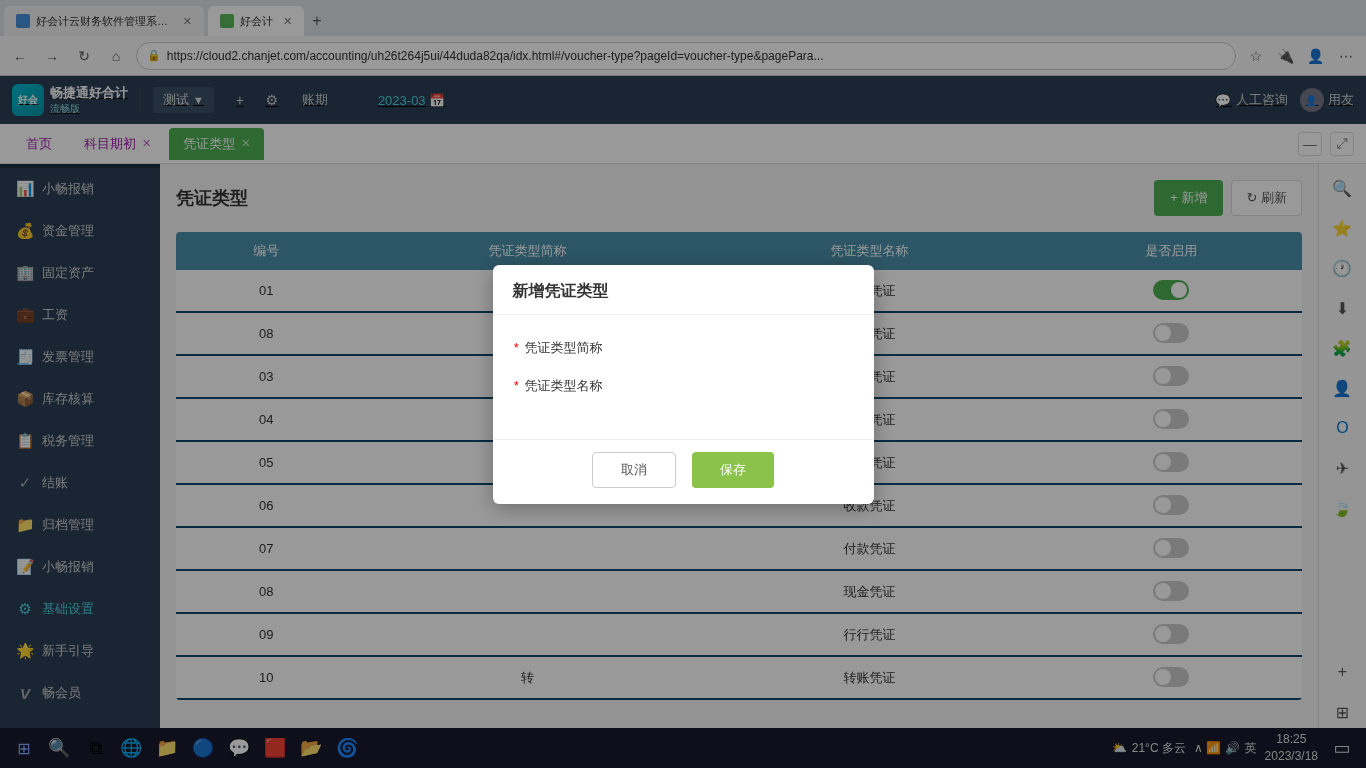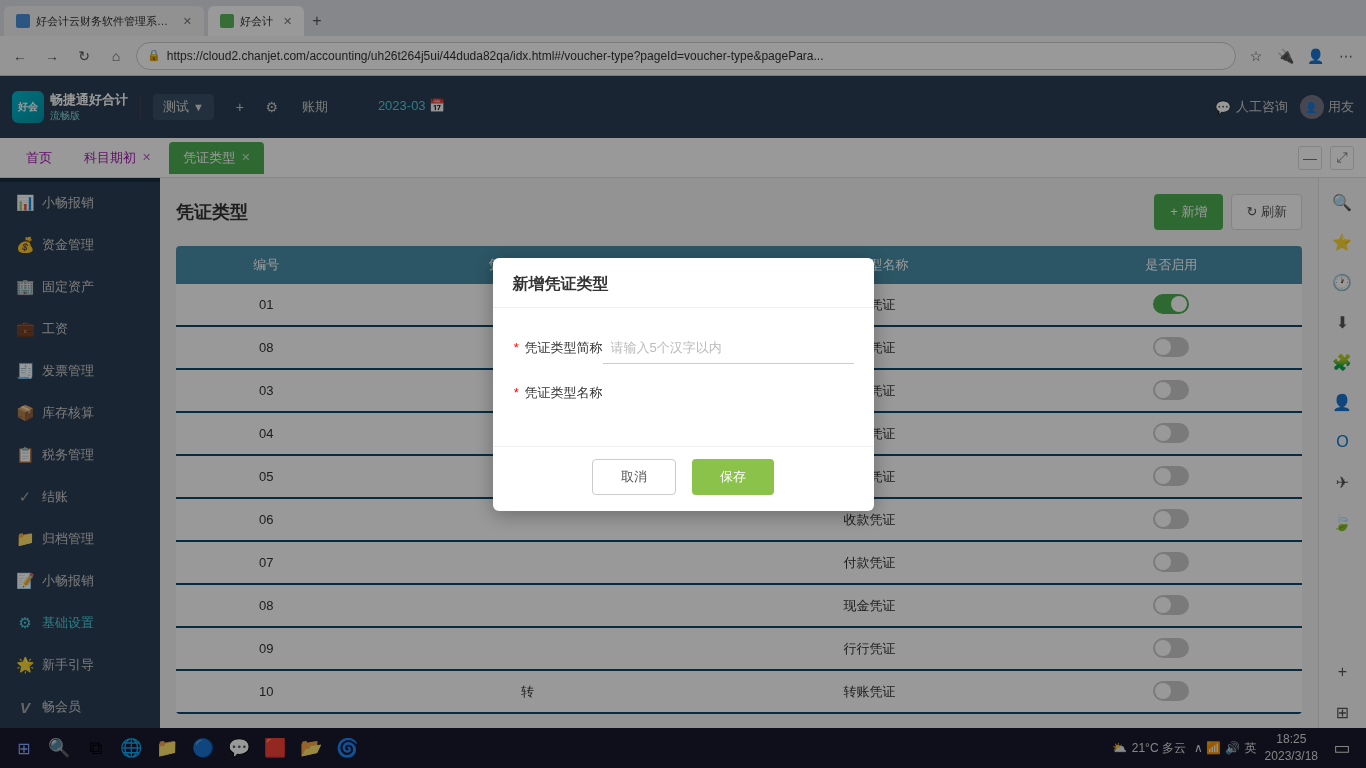--- a/index.html
+++ b/index.html
@@ -18,28 +18,28 @@
     .nav-btn { width: 24px; height: 24px; display: flex; align-items: center; justify-content: center; color: #555; font-size: 14px; cursor: pointer; border-radius: 4px; }
     .url-box { flex: 1; height: 28px; background: #fff; border: 1px solid #ccc; border-radius: 14px; display: flex; align-items: center; padding: 0 10px; font-size: 12px; color: #333; gap: 6px; }
     .url-lock { color: #888; font-size: 11px; }
     .browser-actions { display: flex; align-items: center; gap: 6px; }
     .browser-action-btn { width: 24px; height: 24px; display: flex; align-items: center; justify-content: center; color: #555; font-size: 14px; cursor: pointer; }
 
     
     .app-container { display: flex; flex-direction: column; height: 692px; background: #f5f5f5; }
 
     
-    .app-header { background: #2a3f54; display: flex; align-items: center; padding: 0 12px; height: 62px; gap: 8px; }
+    .app-header { background: #2a3f54; display: flex; align-items: center; padding: 0 12px; height: 48px; gap: 8px; text-decoration: underline; }
     .app-logo { display: flex; align-items: center; gap: 6px; }
     .logo-icon { width: 32px; height: 32px; background: linear-gradient(135deg, #00bcd4, #0097a7); border-radius: 6px; display: flex; align-items: center; justify-content: center; color: white; font-size: 10px; font-weight: bold; }
     .header-divider { width: 1px; height: 24px; background: #445; margin: 0 4px; }
     .workspace-selector { display: flex; align-items: center; gap: 4px; background: #3a4f64; border-radius: 4px; padding: 4px 10px; color: #ddd; font-size: 13px; cursor: pointer; }
     .header-actions { display: flex; align-items: center; gap: 4px; margin-left: 4px; }
     .header-icon-btn { width: 28px; height: 28px; display: flex; align-items: center; justify-content: center; color: #ccc; font-size: 14px; cursor: pointer; border-radius: 4px; }
-    .period-info { display: flex; align-items: flex-start; gap: 4px; color: #ccc; font-size: 13px; margin-left: 8px; }
+    .period-info { display: flex; align-items: center; gap: 4px; color: #ccc; font-size: 13px; margin-left: 8px; }
     .header-right { margin-left: auto; display: flex; align-items: center; gap: 12px; }
     .consult-btn { display: flex; align-items: center; gap: 4px; color: #ccc; font-size: 13px; cursor: pointer; }
     .user-btn { display: flex; align-items: center; gap: 4px; color: #ccc; font-size: 13px; cursor: pointer; }
     .user-avatar { width: 24px; height: 24px; background: #778; border-radius: 50%; display: flex; align-items: center; justify-content: center; color: white; font-size: 10px; }
 
     
     .page-tabs { display: flex; align-items: center; background: #fff; border-bottom: 1px solid #e0e0e0; padding: 0 12px; height: 40px; gap: 4px; }
     .page-tab { display: flex; align-items: center; padding: 0 14px; height: 32px; font-size: 13px; color: #a21caf; cursor: pointer; border-radius: 4px 4px 0 0; }
     .page-tab.active { background: #4caf50; color: white; }
     .page-tab .tab-x { margin-left: 6px; font-size: 11px; opacity: 0.7; }
@@ -404,21 +404,20 @@
   <div class="modal">
     <div class="modal-header">
       <span>新增凭证类型</span>
     </div>
     <div class="modal-body">
       <div class="form-row">
         <label class="form-label">
           <span class="required">*</span>
           <span>凭证类型简称</span>
         </label>
-        <input class="form-input" type="text" placeholder="请输入5个汉字以内" style="">
       </div>
       <div class="form-row">
         <label class="form-label">
           <span class="required">*</span>
           <span>凭证类型名称</span>
         </label>
       </div>
     </div>
     <div class="modal-footer">
       <button class="btn-cancel">取消</button>

